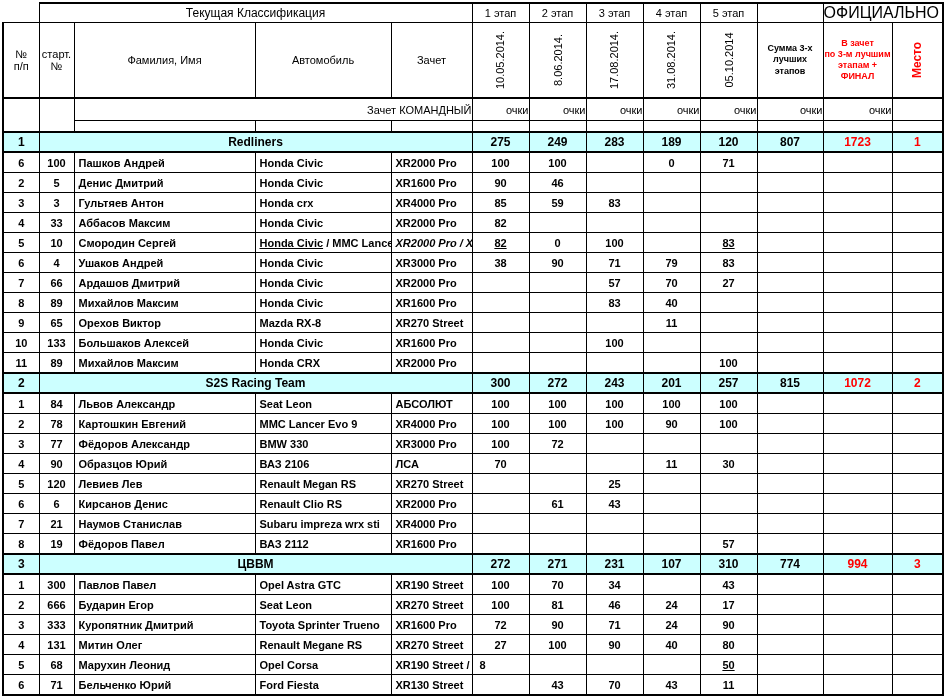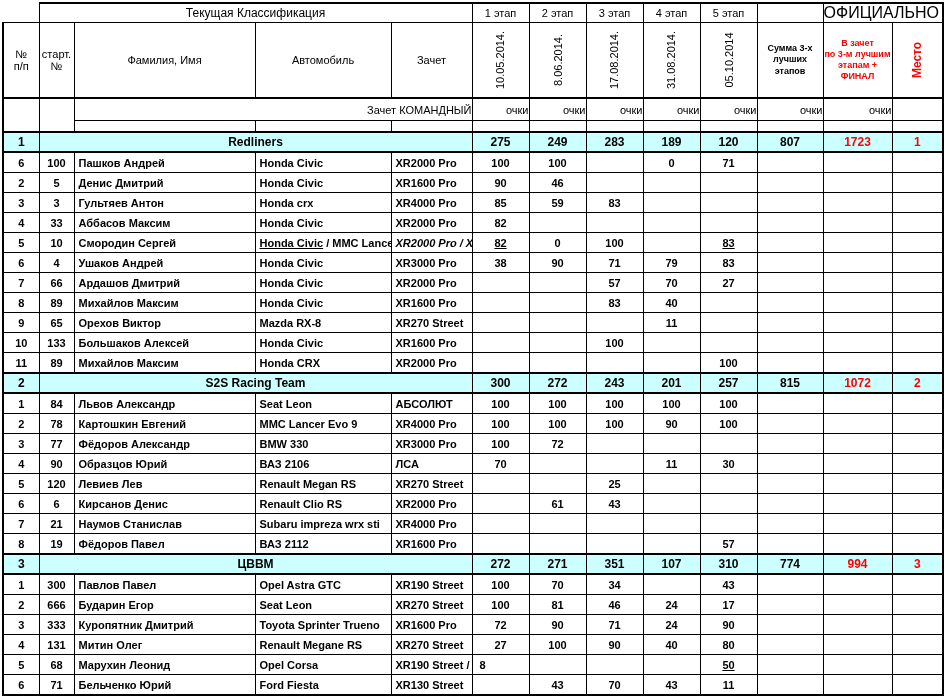--- a/index.html
+++ b/index.html
@@ -1006,21 +1006,21 @@
         <td class="c" colspan="4">
           <div class="cw">ЦВВМ</div>
         </td>
         <td class="c">
           <div class="cw">272</div>
         </td>
         <td class="c">
           <div class="cw">271</div>
         </td>
         <td class="c">
-          <div class="cw">351</div>
+          <div class="cw">231</div>
         </td>
         <td class="c">
           <div class="cw">107</div>
         </td>
         <td class="c">
           <div class="cw">310</div>
         </td>
         <td class="c">
           <div class="cw">774</div>
         </td>

